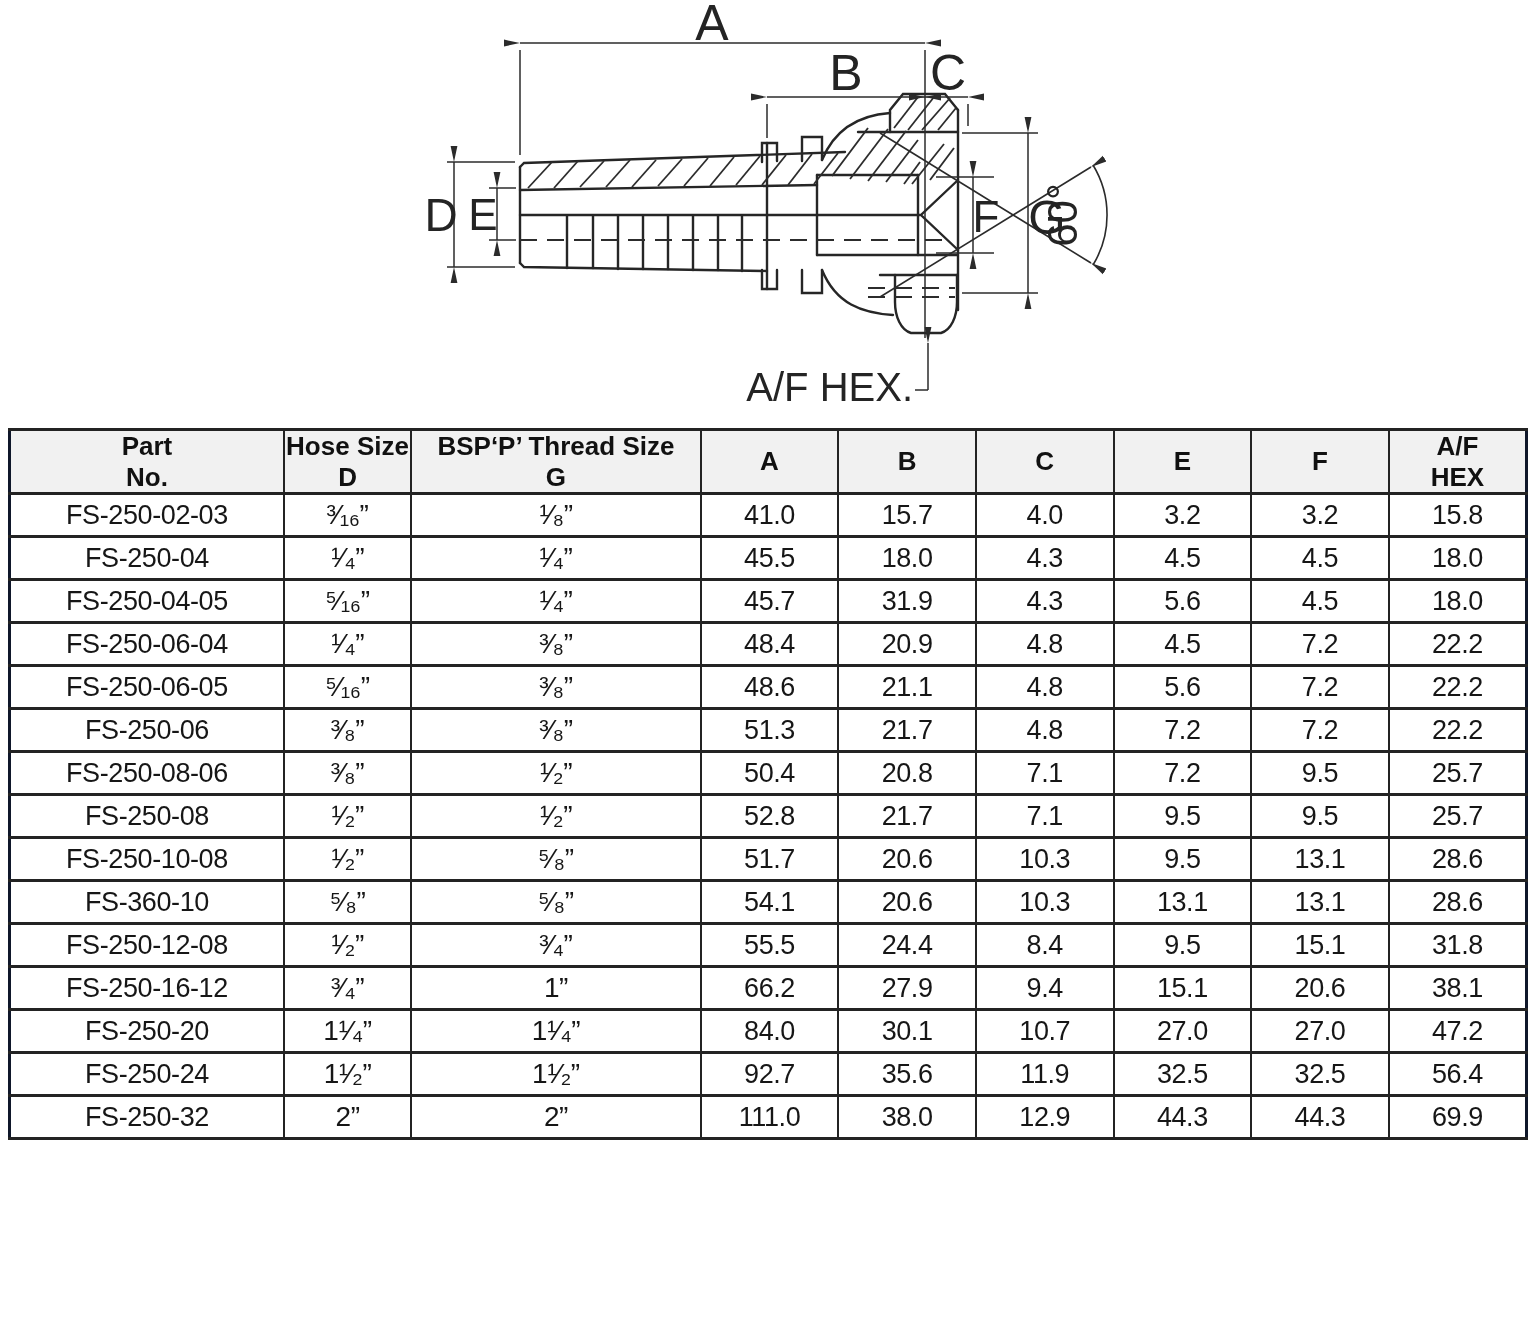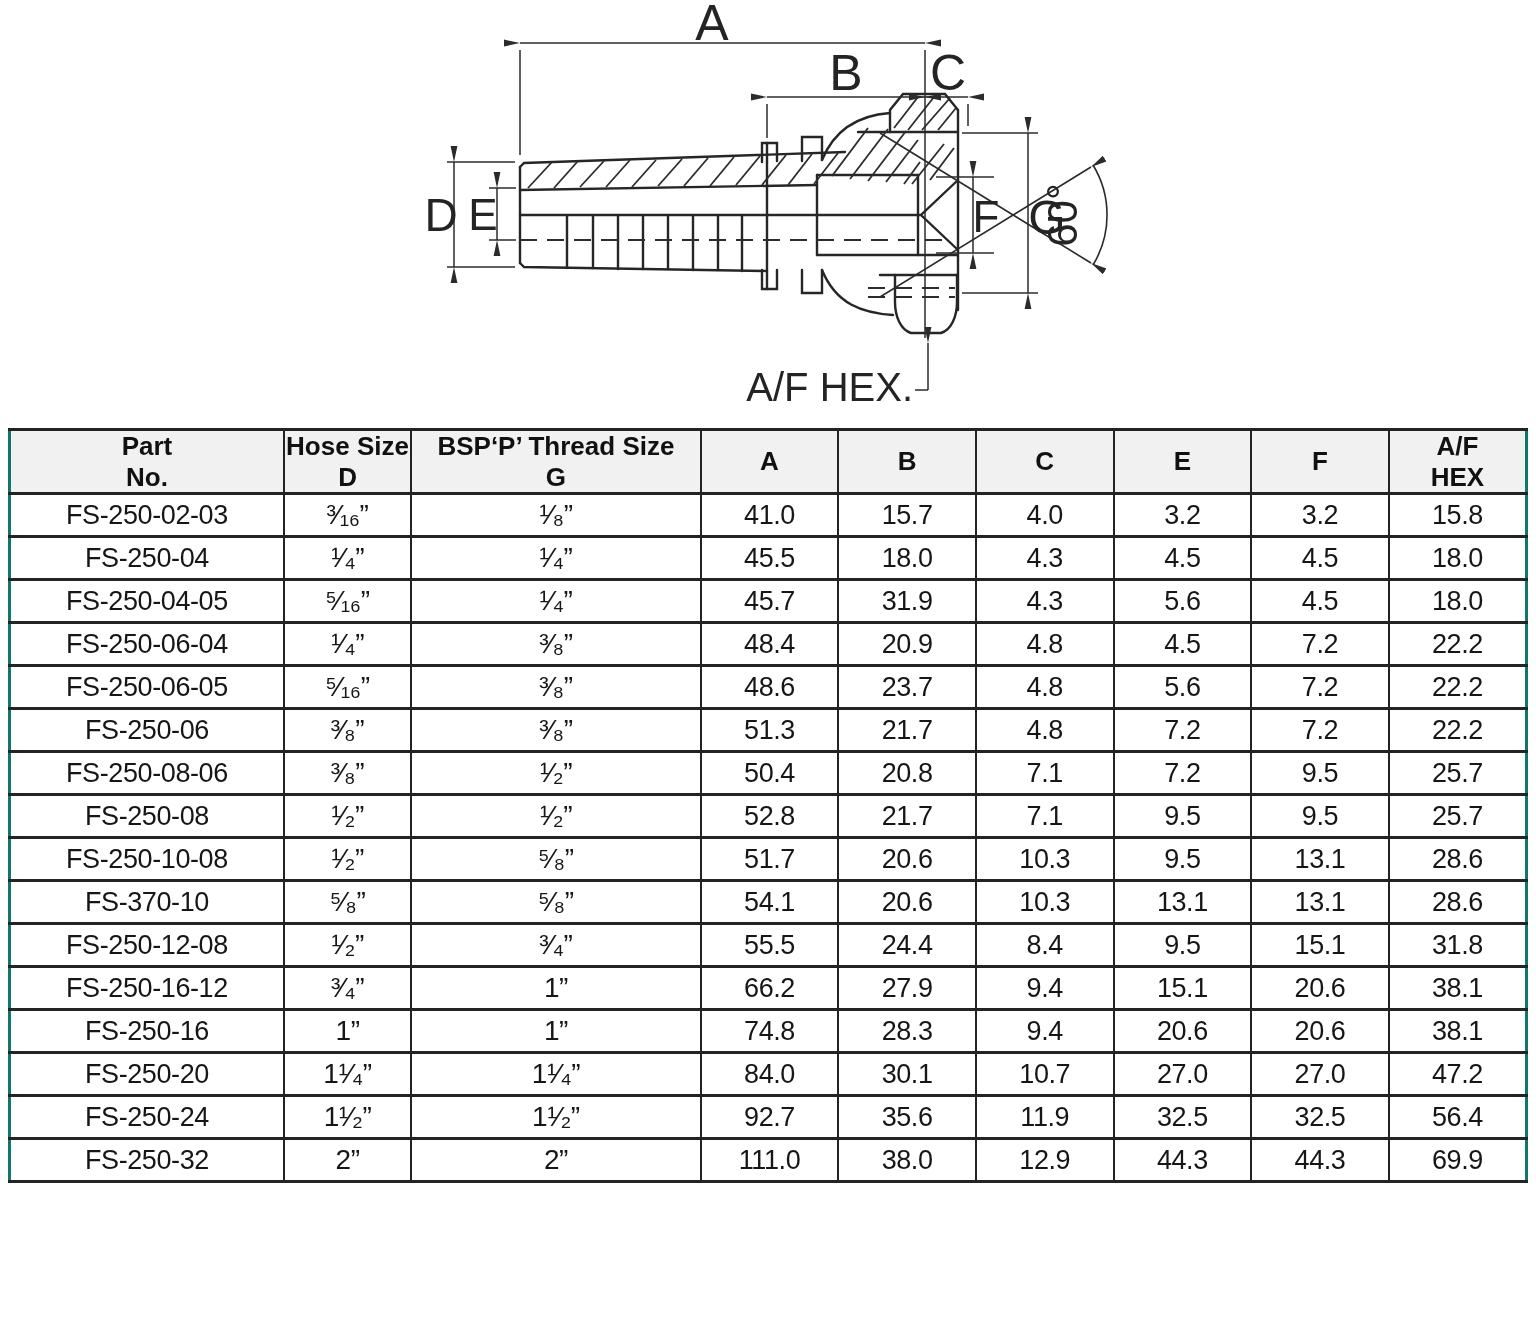--- a/index.html
+++ b/index.html
@@ -7,21 +7,21 @@
     width:1536px;height:1327px;position:relative;background:#ffffff;
     font-family:"Liberation Sans",sans-serif;overflow:hidden;color:#161616;
   }
   .drawing-wrap{position:absolute;top:0;left:0;width:1536px;height:424px;}
   svg text{fill:#242424;}
   .dimtext{font-family:"Liberation Sans",sans-serif;font-weight:400;}
 
   table.spec{
     position:absolute;top:428px;left:8px;width:1520px;
     border-collapse:collapse;table-layout:fixed;
-    border:3px solid #0f766e;
+    border:3px solid #0f172a;
   }
   table.spec th, table.spec td{
     border:2px solid #232323;
     border-top-width:3px;border-bottom-width:3px;
     text-align:center;vertical-align:middle;padding:0;
   }
   table.spec thead th{
     background:#f1f1f1;font-weight:bold;font-size:26px;line-height:1.18;
     height:60px;color:#111;
   }
@@ -258,21 +258,21 @@
         <td>4.8</td>
         <td>4.5</td>
         <td>7.2</td>
         <td>22.2</td>
       </tr>
       <tr>
         <td>FS-250-06-05</td>
         <td>⁵⁄₁₆”</td>
         <td>³⁄₈”</td>
         <td>48.6</td>
-        <td>23.7</td>
+        <td>21.1</td>
         <td>4.8</td>
         <td>5.6</td>
         <td>7.2</td>
         <td>22.2</td>
       </tr>
       <tr>
         <td>FS-250-06</td>
         <td>³⁄₈”</td>
         <td>³⁄₈”</td>
         <td>51.3</td>
@@ -309,21 +309,21 @@
         <td>¹⁄₂”</td>
         <td>⁵⁄₈”</td>
         <td>51.7</td>
         <td>20.6</td>
         <td>10.3</td>
         <td>9.5</td>
         <td>13.1</td>
         <td>28.6</td>
       </tr>
       <tr>
-        <td>FS-370-10</td>
+        <td>FS-360-10</td>
         <td>⁵⁄₈”</td>
         <td>⁵⁄₈”</td>
         <td>54.1</td>
         <td>20.6</td>
         <td>10.3</td>
         <td>13.1</td>
         <td>13.1</td>
         <td>28.6</td>
       </tr>
       <tr>
@@ -342,31 +342,20 @@
         <td>³⁄₄”</td>
         <td>1”</td>
         <td>66.2</td>
         <td>27.9</td>
         <td>9.4</td>
         <td>15.1</td>
         <td>20.6</td>
         <td>38.1</td>
       </tr>
       <tr>
-        <td>FS-250-16</td>
-        <td>1”</td>
-        <td>1”</td>
-        <td>74.8</td>
-        <td>28.3</td>
-        <td>9.4</td>
-        <td>20.6</td>
-        <td>20.6</td>
-        <td>38.1</td>
-      </tr>
-      <tr>
         <td>FS-250-20</td>
         <td>1¹⁄₄”</td>
         <td>1¹⁄₄”</td>
         <td>84.0</td>
         <td>30.1</td>
         <td>10.7</td>
         <td>27.0</td>
         <td>27.0</td>
         <td>47.2</td>
       </tr>

